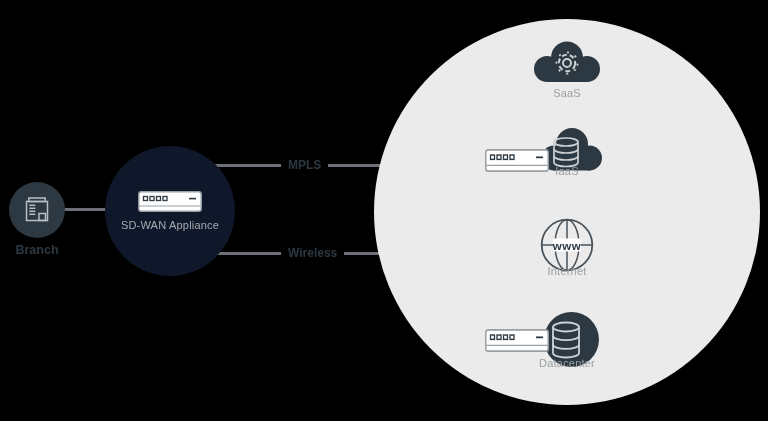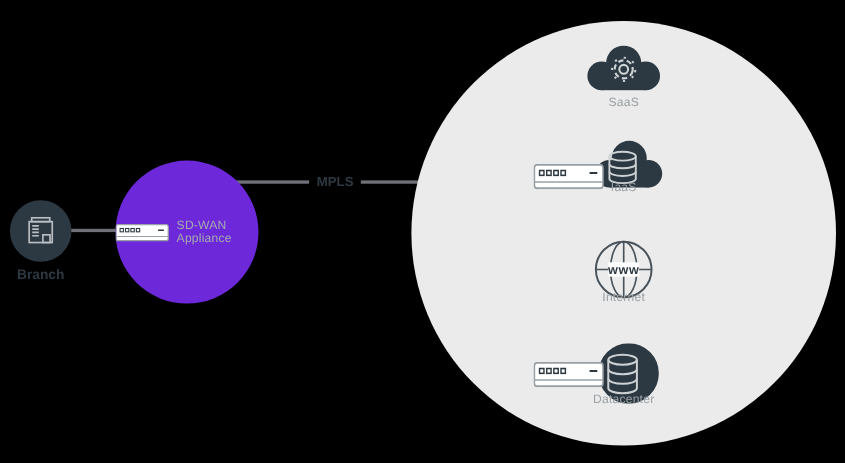--- a/index.html
+++ b/index.html
@@ -8,22 +8,22 @@
     font-family:"Liberation Sans",sans-serif;
   }
   .circle{border-radius:50%;position:absolute;}
   
   #branch-circle{left:9px;top:182px;width:56px;height:56px;background:#2d3942;
     display:flex;align-items:center;justify-content:center;z-index:2;}
   #branch-label{position:absolute;left:-3px;top:243px;width:80px;text-align:center;
     color:#2d3942;font-weight:bold;font-size:12.5px;z-index:2;}
   #branch-line{position:absolute;left:63px;top:208px;width:45px;height:3px;background:#6e7278;z-index:1;}
   
-  #sdwan-circle{left:105px;top:146px;width:130px;height:130px;background:#6d28d9;
-    display:flex;flex-direction:row;align-items:center;justify-content:center;gap:7px;z-index:2;}
+  #sdwan-circle{left:105px;top:146px;width:130px;height:130px;background:#0f172a;
+    display:flex;flex-direction:column;align-items:center;justify-content:center;gap:7px;z-index:2;}
   #sdwan-label{color:#a6abb0;font-size:11px;letter-spacing:.2px;}
   
   .conn-row{position:absolute;left:208px;width:178px;height:16px;display:flex;align-items:center;z-index:1;}
   .conn-line{height:3px;background:#6e7278;}
   .conn-line.left{width:73px;flex:none;}
   .conn-line.right{flex:1;}
   .conn-label{color:#2d3942;font-weight:bold;font-size:12px;margin:0 7px;white-space:nowrap;line-height:1;}
   
   #cloud-circle{left:374px;top:19px;width:386px;height:386px;background:#ebebeb;z-index:2;}
   #cloud-circle .abs{position:absolute;}
@@ -32,20 +32,25 @@
   svg{display:block;}
 </style>
 </head>
 <body>
 
 <div id="stage">
 
   <div class="conn-row" style="top:157px">
     <span class="conn-line left"></span>
     <span class="conn-label">MPLS</span>
+    <span class="conn-line right"></span>
+  </div>
+  <div class="conn-row" style="top:245px">
+    <span class="conn-line left"></span>
+    <span class="conn-label">Wireless</span>
     <span class="conn-line right"></span>
   </div>
 
   <div id="branch-line"></div>
 
   <div id="branch-circle" class="circle">
     <svg width="34" height="34" viewBox="0 0 34 34">
       <g fill="none" stroke="#b9bec2" stroke-width="1.5">
         <rect x="6.5" y="8.5" width="21" height="19"></rect>
         <rect x="8.8" y="5" width="16.4" height="3.5"></rect>

